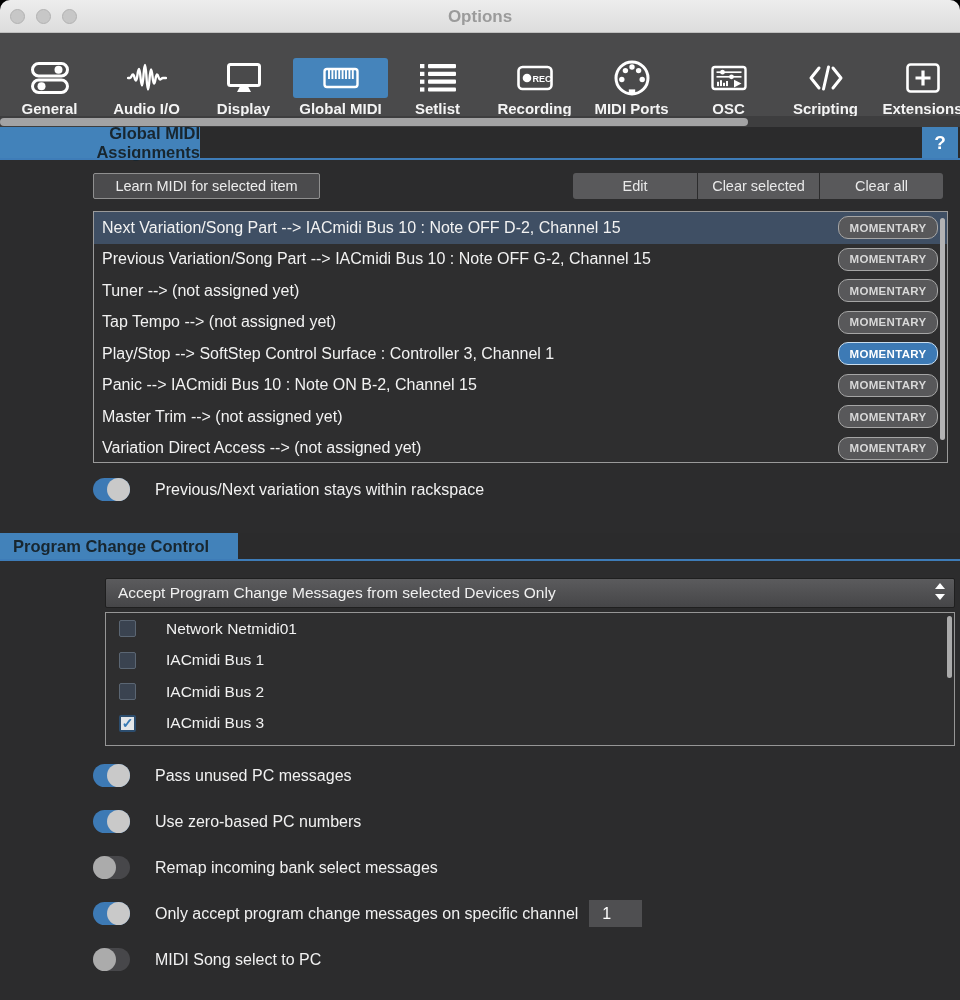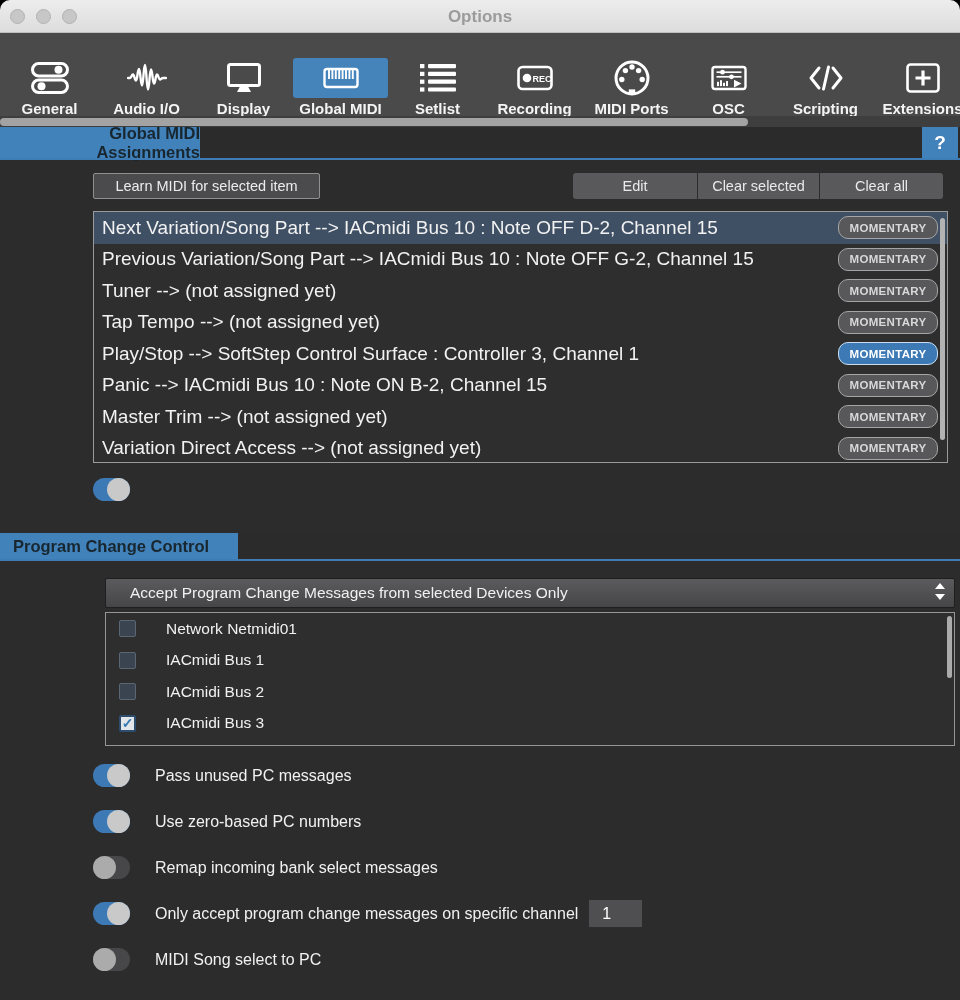--- a/index.html
+++ b/index.html
@@ -45,40 +45,40 @@
              display:flex; align-items:center; justify-content:center; }
   .seg-edit { left:573px; width:124px; border-radius:3px 0 0 3px; }
   .seg-clear-sel { left:698px; width:121px; }
   .seg-clear-all { left:820px; width:123px; border-radius:0 3px 3px 0; }
 
   
   .assign-list { position:absolute; left:93px; top:211px; width:855px; height:252px;
                  border:1px solid #9a9a9a; background:#2e2e2f; overflow:hidden; }
   .assign-row { height:31.5px; display:flex; align-items:center; }
   .assign-row.selected { background:#3f4f64; }
-  .assign-text { flex:1; padding-left:8px; font-size:19px; font-weight:500; color:#f2f2f2; white-space:nowrap; overflow:hidden; }
+  .assign-text { flex:1; padding-left:8px; font-size:16px; font-weight:500; color:#f2f2f2; white-space:nowrap; overflow:hidden; }
   .momentary-btn { flex:0 0 100px; height:23px; margin-right:9px; border:1.5px solid #a5a5a5; border-radius:10px;
                    background:#58585a; color:#d8d8d8; font-size:11.5px; font-weight:bold; letter-spacing:.3px;
                    display:flex; align-items:center; justify-content:center; }
   .momentary-btn.active { background:#3d7ab5; border-color:#c9ddee; color:#ffffff; }
   .vscroll { position:absolute; background:#b3b3b4; border-radius:3px; width:5px; }
   .assign-vscroll { right:2px; top:6px; height:222px; }
 
   
   .toggle { position:relative; width:37px; height:23px; border-radius:12px; background:#47474a; flex:0 0 37px; }
   .toggle .knob { position:absolute; top:0; left:0; width:23px; height:23px; border-radius:50%; background:#ababab; }
   .toggle.on { background:#3d7ab5; }
   .toggle.on .knob { left:auto; right:0; background:#c9c9c9; }
   .toggle-label { margin-left:25px; font-size:16px; font-weight:500; color:#f1f1f1; white-space:nowrap; }
   .single-toggle-row { position:absolute; left:93px; top:478px; display:flex; align-items:center; }
 
   
   .dropdown { position:absolute; left:105px; top:578px; width:850px; height:30px; border:1px solid #1f1f1f;
               border-radius:2px; background:linear-gradient(#5b5b5d,#464648); display:flex; align-items:center; }
-  .dropdown-text { padding-left:24px; font-size:15.5px; font-weight:500; color:#f0f0f0; flex:1; white-space:nowrap; }
+  .dropdown-text { padding-left:12px; font-size:15.5px; font-weight:500; color:#f0f0f0; flex:1; white-space:nowrap; }
   .dropdown-arrows { margin-right:9px; }
 
   .device-list { position:absolute; left:105px; top:612px; width:850px; height:134px;
                  border:1px solid #969696; background:#2e2e2f; overflow:hidden; }
   .device-row { height:31.5px; display:flex; align-items:center; padding-left:13px;gap:20px; }
   .checkbox { width:17px; height:17px; border-radius:2px; background:#3a4350; border:1px solid #5b6673; flex:0 0 17px;
               display:flex; align-items:center; justify-content:center; }
   .checkbox.checked { background:#e3e6e9; border:2px solid #2c4d6e; color:#3579b5; font-size:14px; font-weight:bold; }
   .checkbox.checked::after { content:"✓"; line-height:1; }
   .device-label { margin-left:10px; font-size:15.5px; font-weight:500; color:#f1f1f1; }
@@ -300,20 +300,21 @@
         <span class="momentary-btn">MOMENTARY</span>
       </div>
 
     <div class="vscroll assign-vscroll"></div>
   </div>
 
   <div class="single-toggle-row">
     <span class="toggle on">
         <span class="knob"></span>
       </span>
+    <span class="toggle-label">Previous/Next variation stays within rackspace</span>
   </div>
 
   <div class="sec-header" style="top:533px; height:28px;">
     <div class="sec-tab" style="width:238px; height:26px;">Program Change Control</div>
     <div class="underline"></div>
   </div>
 
   <div class="dropdown">
     <span class="dropdown-text">Accept Program Change Messages from selected Devices Only</span>
     <span class="dropdown-arrows">

